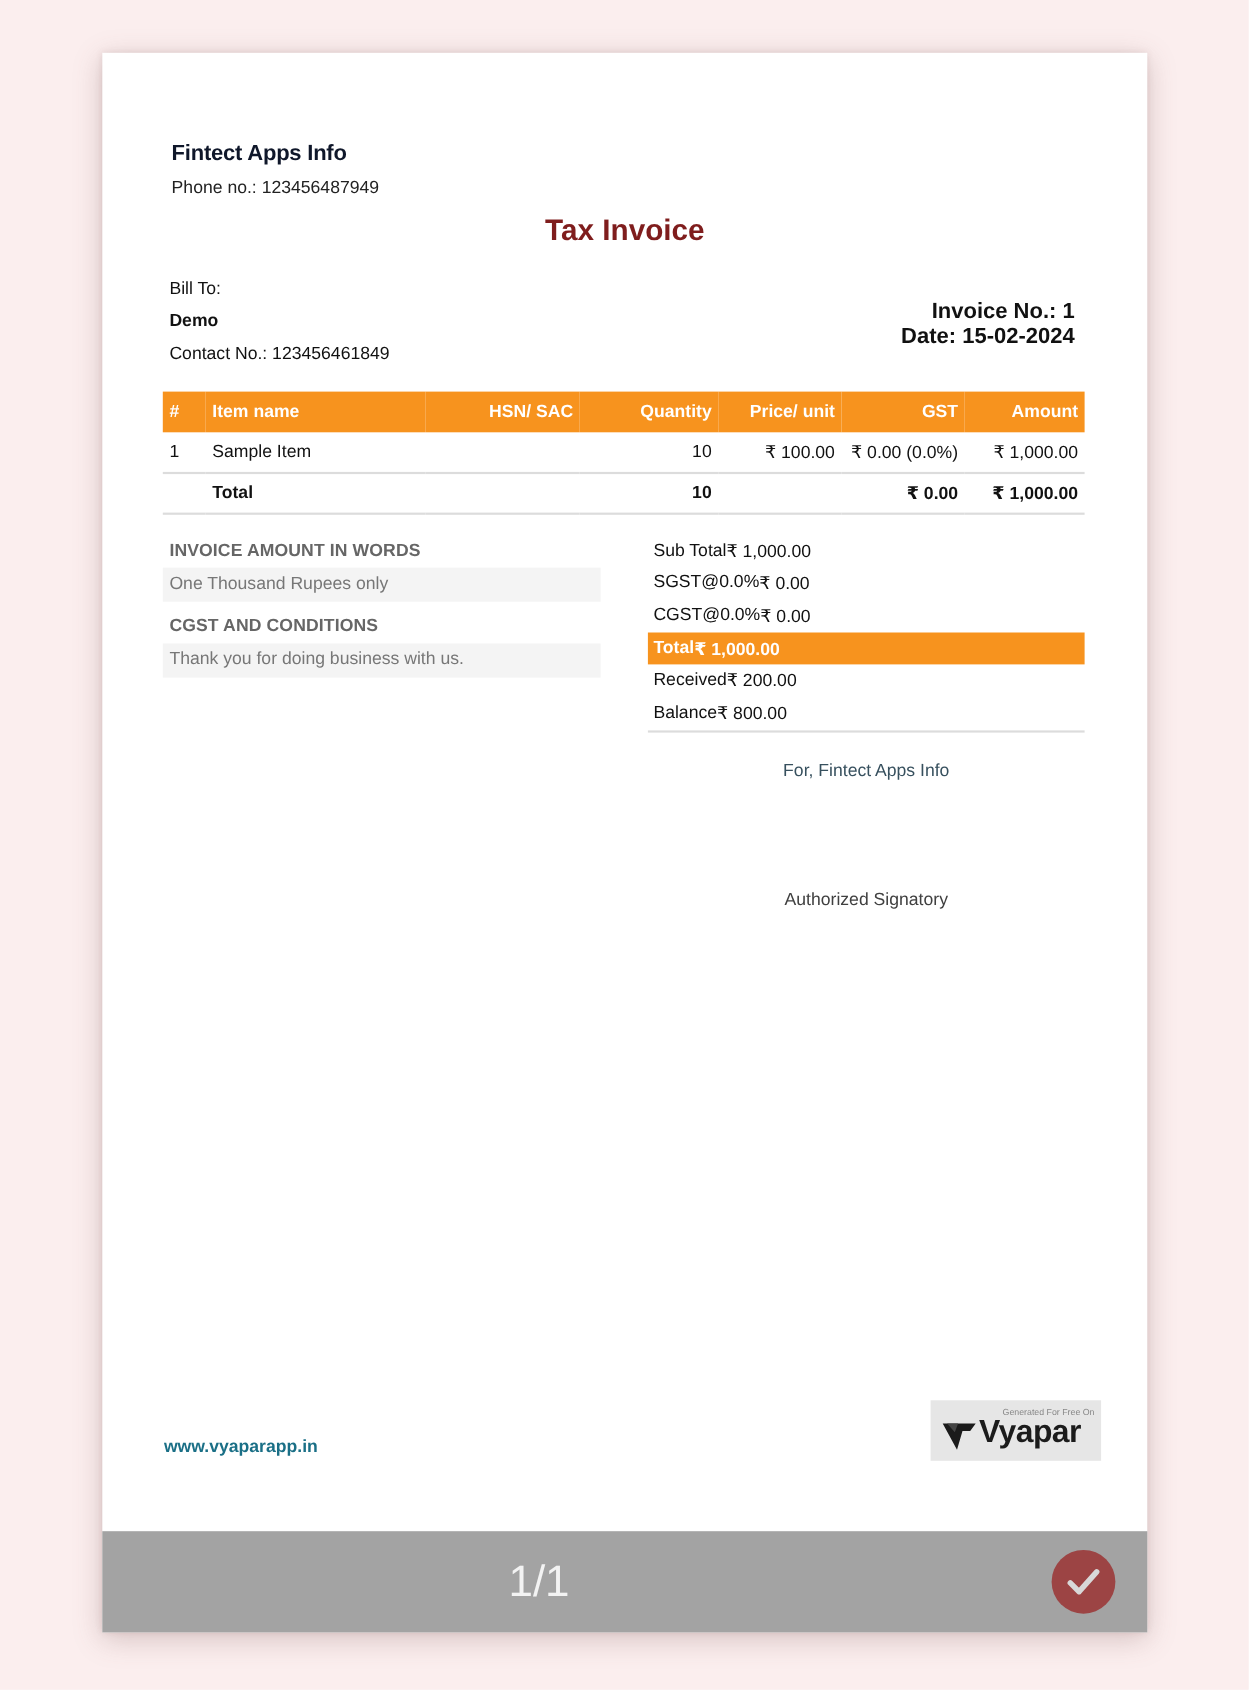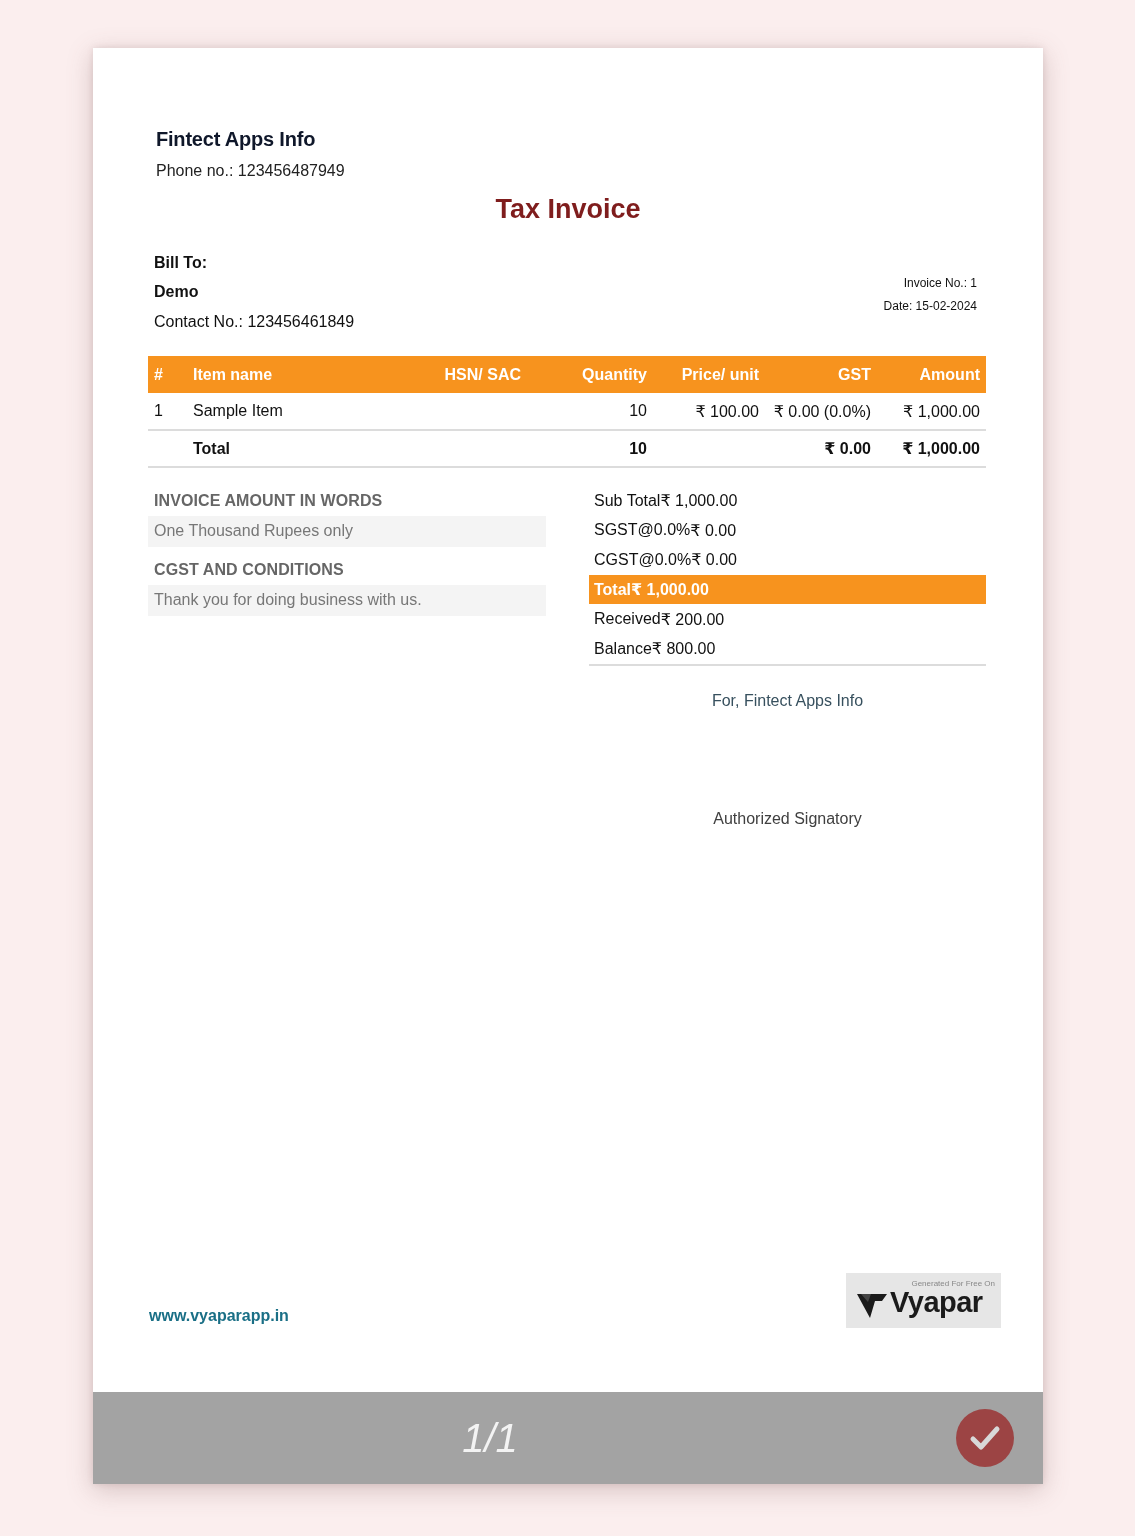--- a/index.html
+++ b/index.html
@@ -24,26 +24,26 @@
     }
     .company-phone {
       left: 63px; top: 114px;
       font-size: 16px; color: #222;
     }
     .doc-title {
       left: 0; width: 950px; top: 146px;
       text-align: center;
       font-size: 27px; font-weight: bold; color: #7f1d1d;
     }
-    .bill-to-label { left: 61px; top: 206px; font-size: 16px; font-weight: bold; color: #111; }
+    .bill-to-label { left: 61px; top: 206px; font-size: 16px; font-weight: normal; color: #111; }
     .bill-to-name  { left: 61px; top: 235px; font-size: 16px; font-weight: bold; color: #111; }
     .bill-to-contact { left: 61px; top: 265px; font-size: 16px; color: #111; }
     .invoice-meta {
       right: 66px; top: 224px; text-align: right;
-      font-size: 12px; font-weight: normal; color: #111; line-height: 23px;
+      font-size: 20px; font-weight: bold; color: #111; line-height: 23px;
     }
 
     
     .items-table {
       left: 55px; top: 308px; width: 838px;
       border-collapse: collapse;
       font-size: 16px;
     }
     .items-table th {
       background: #f7931e; color: #fff; font-weight: bold;
@@ -112,21 +112,21 @@
       font-size: 29px; font-weight: bold; color: #1b1b1b; letter-spacing: -0.5px;
     }
 
     
     .page-bar {
       left: 0; top: 1344px; width: 950px; height: 92px;
       background: #a3a3a3;
     }
     .page-indicator {
       position: absolute; left: 0; width: 794px; top: 24px; text-align: center;
-      font-size: 40px; color: #f3f3f3; font-style: italic;
+      font-size: 40px; color: #f3f3f3;
     }
     .confirm-button {
       position: absolute; left: 863px; top: 17px; width: 58px; height: 58px;
       border-radius: 50%; background: #9c4444;
       display: flex; align-items: center; justify-content: center; cursor: pointer;
     }
   </style>
 </head>
 <body>
 

